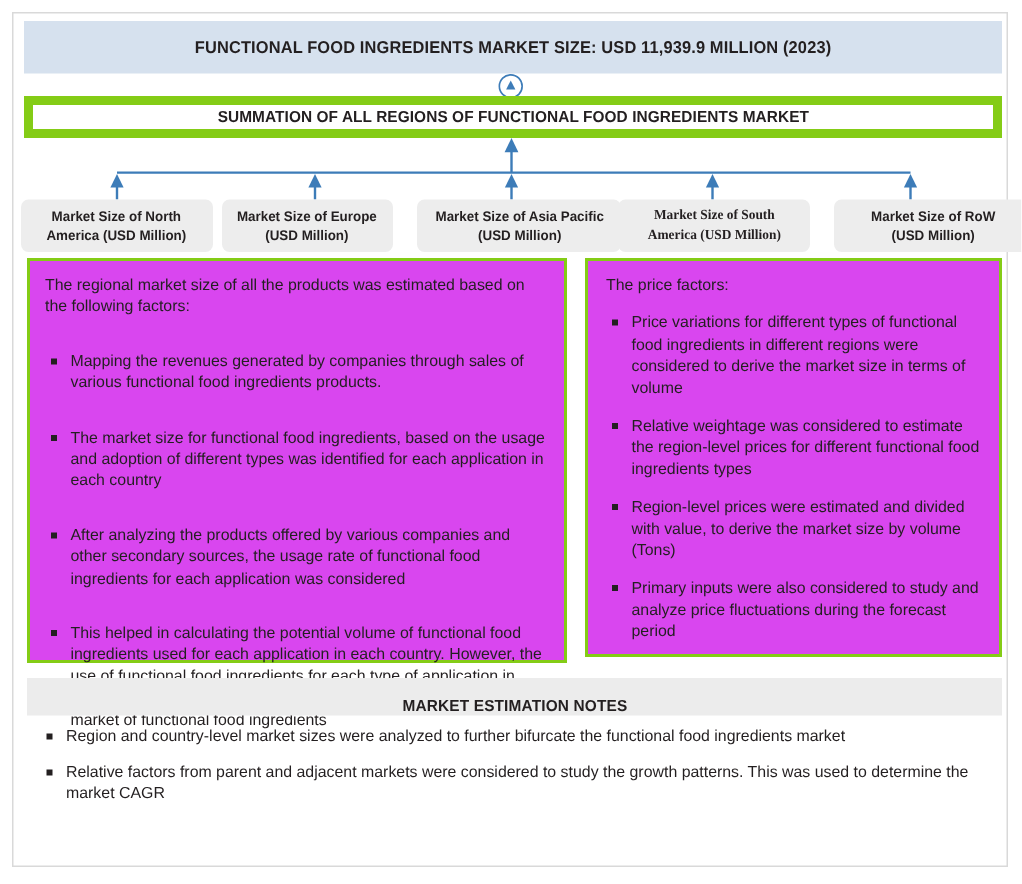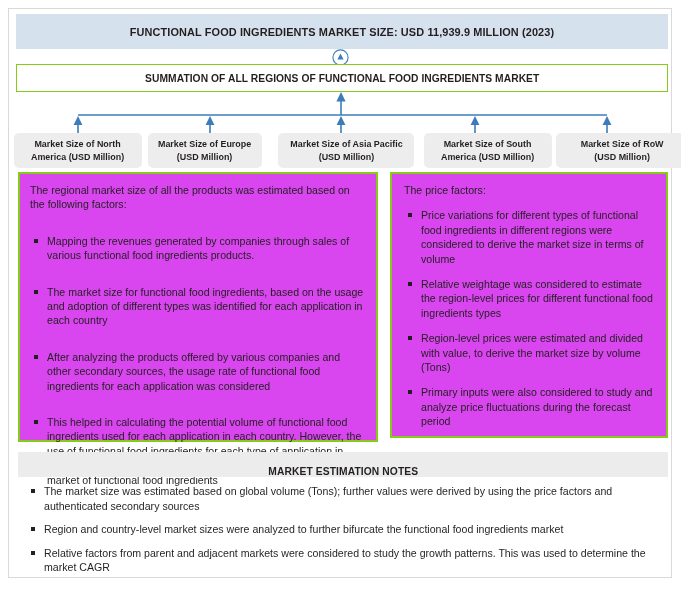--- a/index.html
+++ b/index.html
@@ -62,21 +62,21 @@
     height: 19px;
   }
 
   
   .summation-box {
     position: absolute;
     left: 16px;
     top: 64px;
     width: 652px;
     height: 28px;
-    border: 1px solid #84cc16;
+    border: 6px solid #84cc16;
     background: #ffffff;
     display: flex;
     align-items: center;
     justify-content: center;
     box-sizing: border-box;
   }
   .summation-text {
     font-size: 10.6px;
     font-weight: bold;
     letter-spacing: 0.05px;
@@ -269,21 +269,21 @@
         <span>Market Size of Europe</span><br>
         <span>(USD Million)</span>
       </div>
     </div>
     <div class="region-box" style="left:264px;width:136px;">
       <div class="region-label">
         <span>Market Size of Asia Pacific</span><br>
         <span>(USD Million)</span>
       </div>
     </div>
-    <div class="region-box" style="left:410px;width:128px;">
+    <div class="region-box" style="left:398px;width:128px;font-family:Liberation Serif, serif;">
       <div class="region-label">
         <span>Market Size of South</span><br>
         <span>America (USD Million)</span>
       </div>
     </div>
     <div class="region-box" style="left:542px;width:133px;justify-content:center;">
       <div class="region-label">
         <span>Market Size of RoW</span><br>
         <span>(USD Million)</span>
       </div>
@@ -308,19 +308,18 @@
       <li>Region-level prices were estimated and divided with value, to derive the market size by volume (Tons)</li>
       <li>Primary inputs were also considered to study and analyze price fluctuations during the forecast period</li>
     </ul>
   </div>
 
   <div class="notes-header">
     <span class="notes-header-text">MARKET ESTIMATION NOTES</span>
   </div>
   <div class="notes-body">
     <ul class="bullets">
-      <li>The market size was estimated based on global volume (Tons); further values were derived by using the price factors and authenticated secondary sources</li>
       <li>Region and country-level market sizes were analyzed to further bifurcate the functional food ingredients market</li>
       <li>Relative factors from parent and adjacent markets were considered to study the growth patterns. This was used to determine the market CAGR</li>
     </ul>
   </div>
 
 </div>
 
 </body></html>

